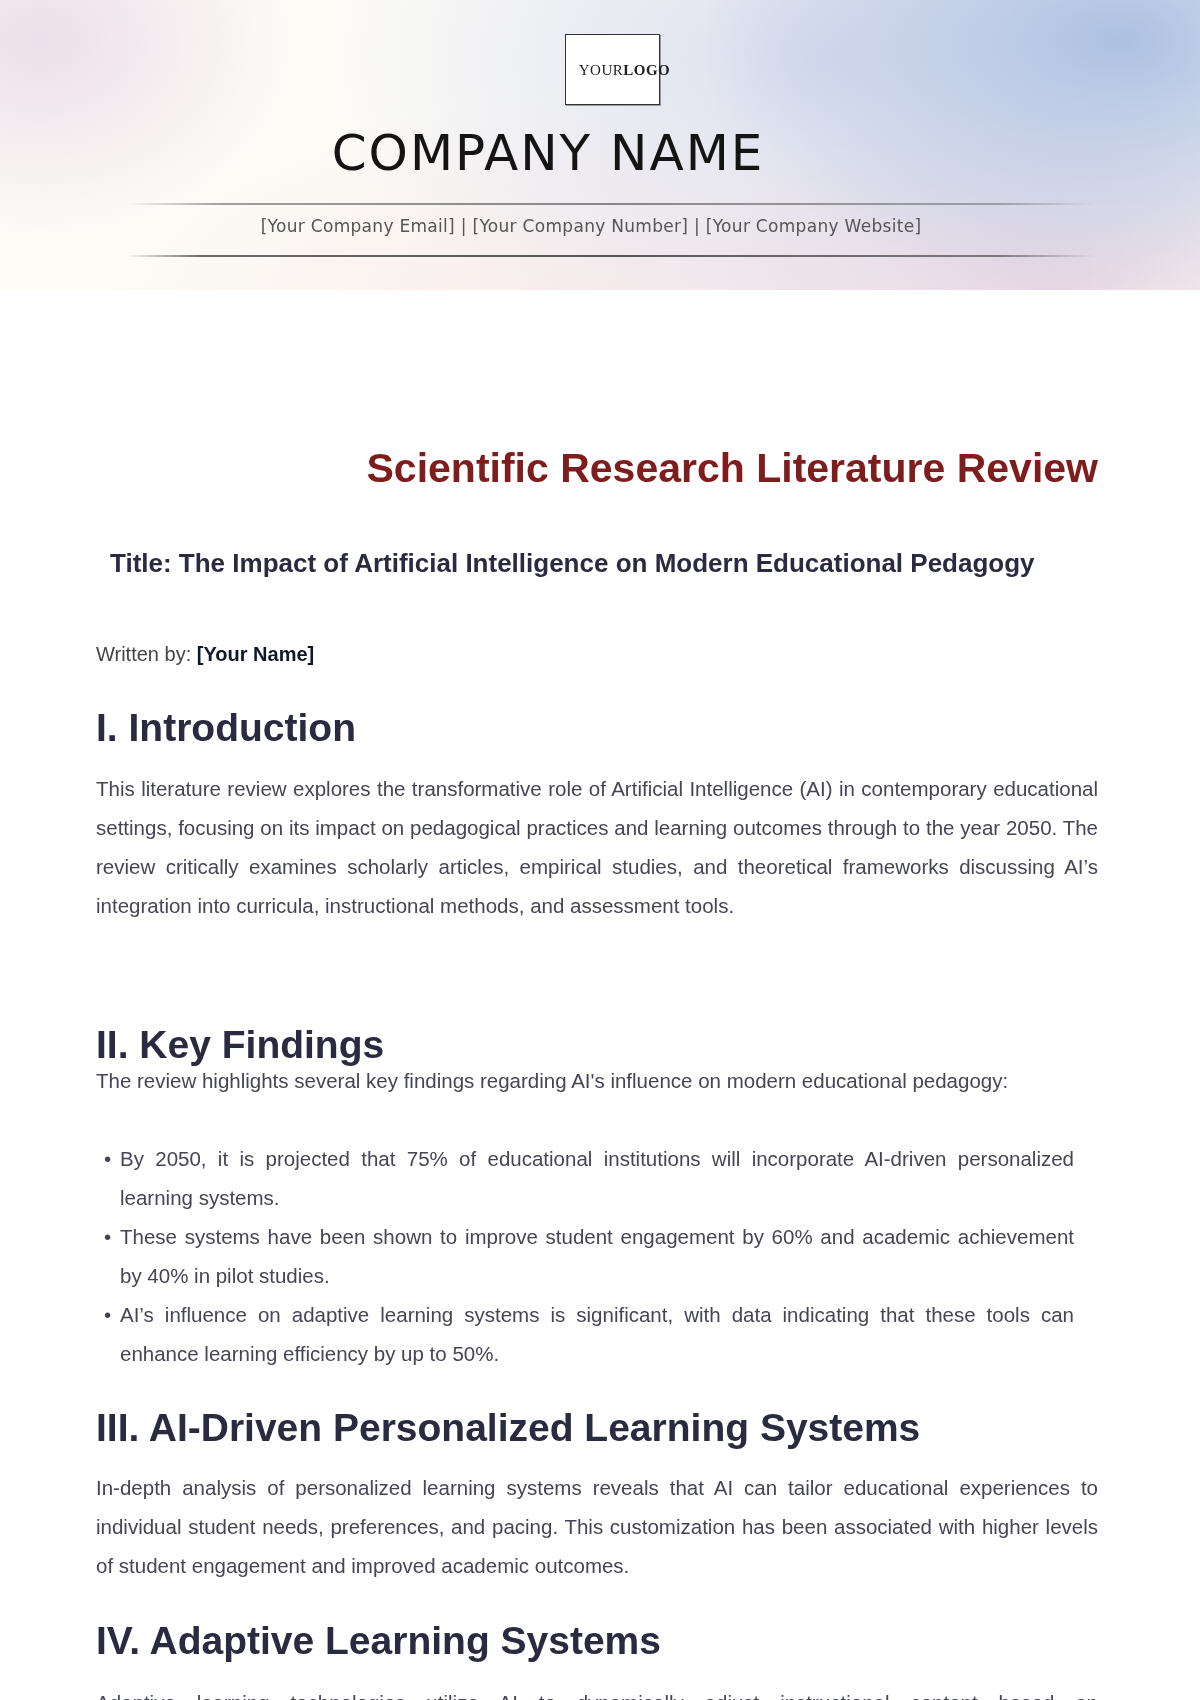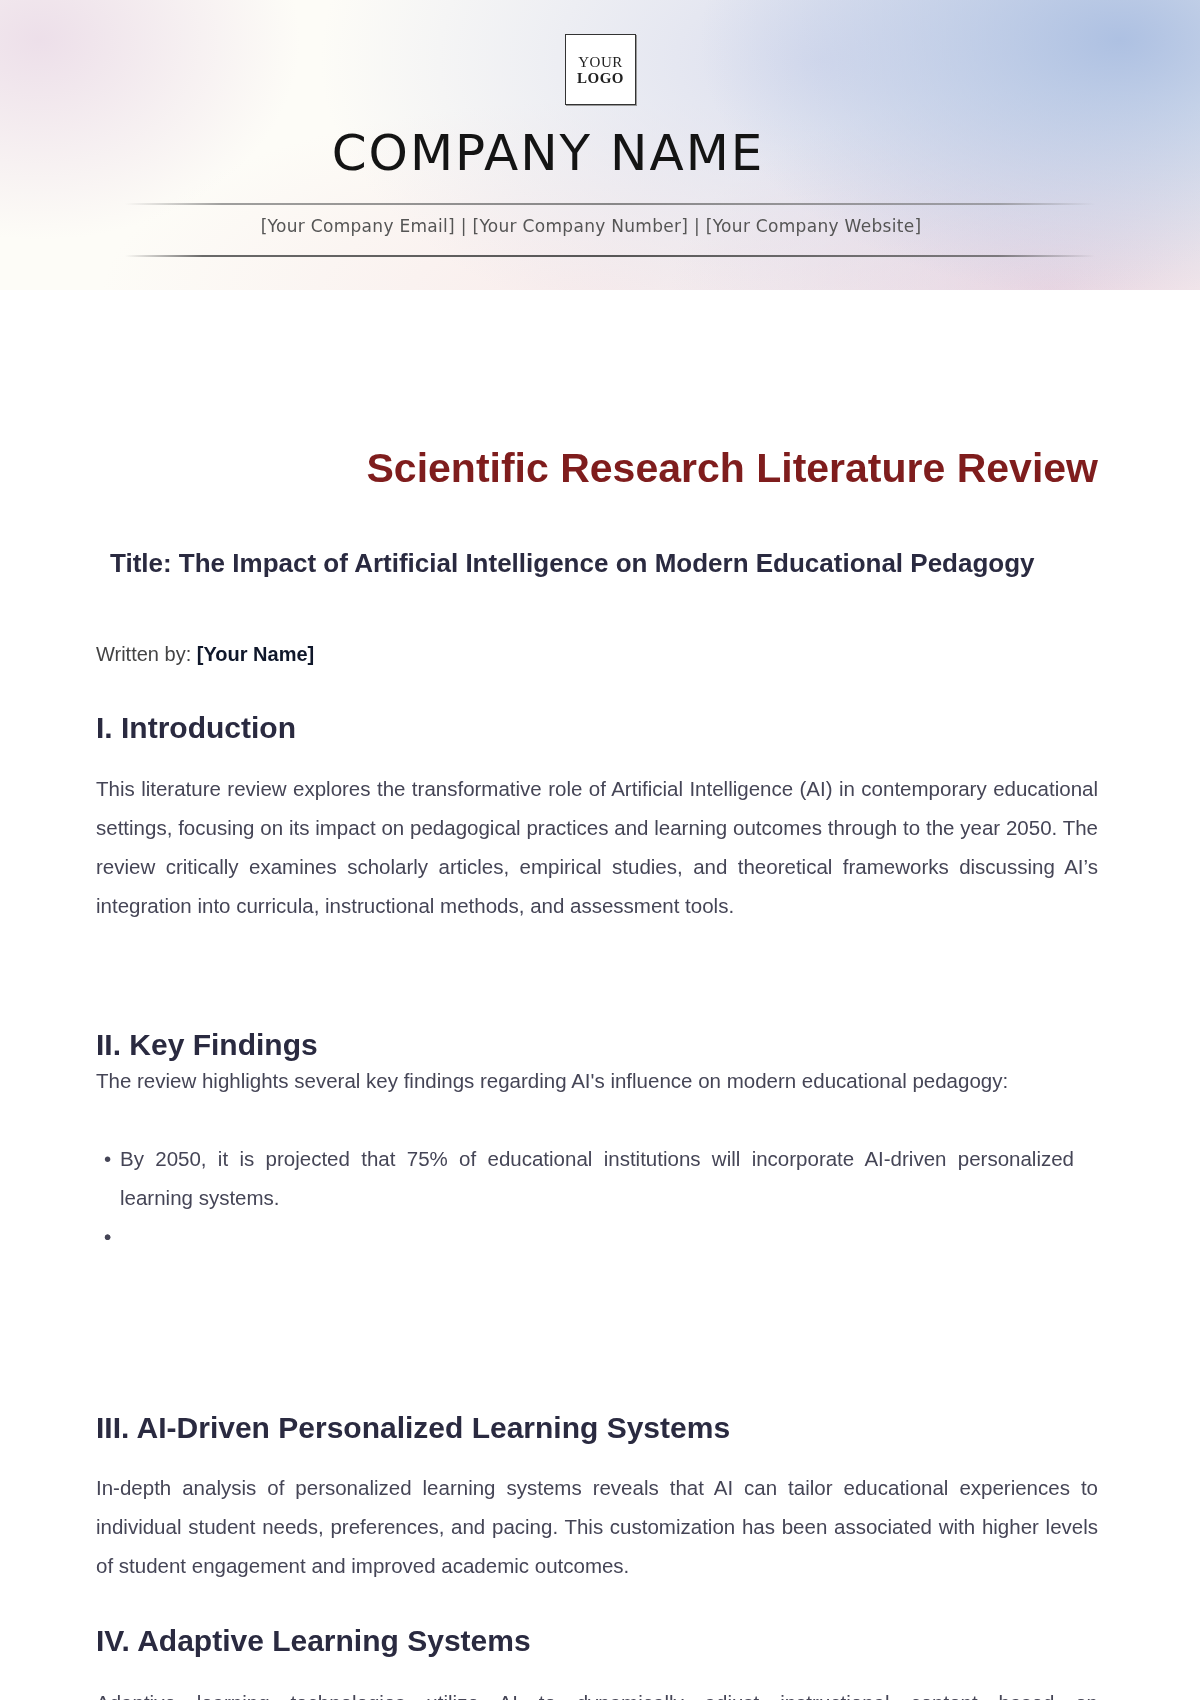--- a/index.html
+++ b/index.html
@@ -27,26 +27,27 @@
         radial-gradient(ellipse 500px 200px at 600px 300px, rgba(245,225,228,0.6), rgba(245,225,228,0) 100%),
         #fdfcf7;
     }
     .logo-box {
       position: absolute;
       left: 565px; top: 34px;
       width: 69px; height: 69px;
       background: #ffffff;
       border: 1px solid #333;
       box-shadow: 1px 1px 0 #999;
-      display: flex; flex-direction: column;
+      display: flex; flex-direction: row;
       align-items: center; justify-content: center;
       font-family: "Liberation Serif", "DejaVu Serif", serif;
       font-size: 15px; line-height: 16px;
       color: #222;
       letter-spacing: 0.5px;
+      padding-left: 24px;
     }
     .logo-box span { display: block; }
     .logo-box .l2 { font-weight: bold; }
     .company-name {
       position: absolute;
       left: 0; top: 118px;
       width: 1096px;
       text-align: center;
       font-family: "DejaVu Sans", sans-serif;
       font-size: 50px;
@@ -105,21 +106,21 @@
       position: absolute;
       left: 0; top: 640px;
       font-size: 20px;
       color: #444;
       line-height: 28px;
     }
     .byline b { color: #0f172a; }
     .h2 {
       position: absolute;
       left: 0;
-      font-size: 30px;
+      font-size: 39px;
       font-weight: bold;
       color: #2a2a40;
       line-height: 40px;
       margin: 0;
     }
     .para {
       position: absolute;
       left: 0;
       width: 1002px;
       font-size: 20.5px;
@@ -175,23 +176,25 @@
 
   <h3 class="h2" style="top:1000px;margin-top:25px;">II. Key Findings</h3>
   <p class="para" style="top:1061px;">The review highlights several key findings regarding AI's influence on modern educational pedagogy:</p>
   <ul class="bullets" style="top:1139px;">
     <li>
       <span class="dot">•</span>
       <span>By 2050, it is projected that 75% of educational institutions will incorporate AI-driven personalized learning systems.</span>
     </li>
     <li>
       <span class="dot">•</span>
+      <span>These systems have been shown to improve student engagement by 60% and academic achievement by 40% in pilot studies.</span>
     </li>
     <li>
       <span class="dot">•</span>
+      <span>AI’s influence on adaptive learning systems is significant, with data indicating that these tools can enhance learning efficiency by up to 50%.</span>
     </li>
   </ul>
 
   <h3 class="h2" style="top:1408px;">III. AI-Driven Personalized Learning Systems</h3>
   <p class="para" style="top:1468px;">In-depth analysis of personalized learning systems reveals that AI can tailor educational experiences to individual student needs, preferences, and pacing. This customization has been associated with higher levels of student engagement and improved academic outcomes.</p>
 
   <h3 class="h2" style="top:1621px;">IV. Adaptive Learning Systems</h3>
   <p class="para" style="top:1683px; text-align-last: justify;">Adaptive learning technologies utilize AI to dynamically adjust instructional content based on</p>
 </div>
 

